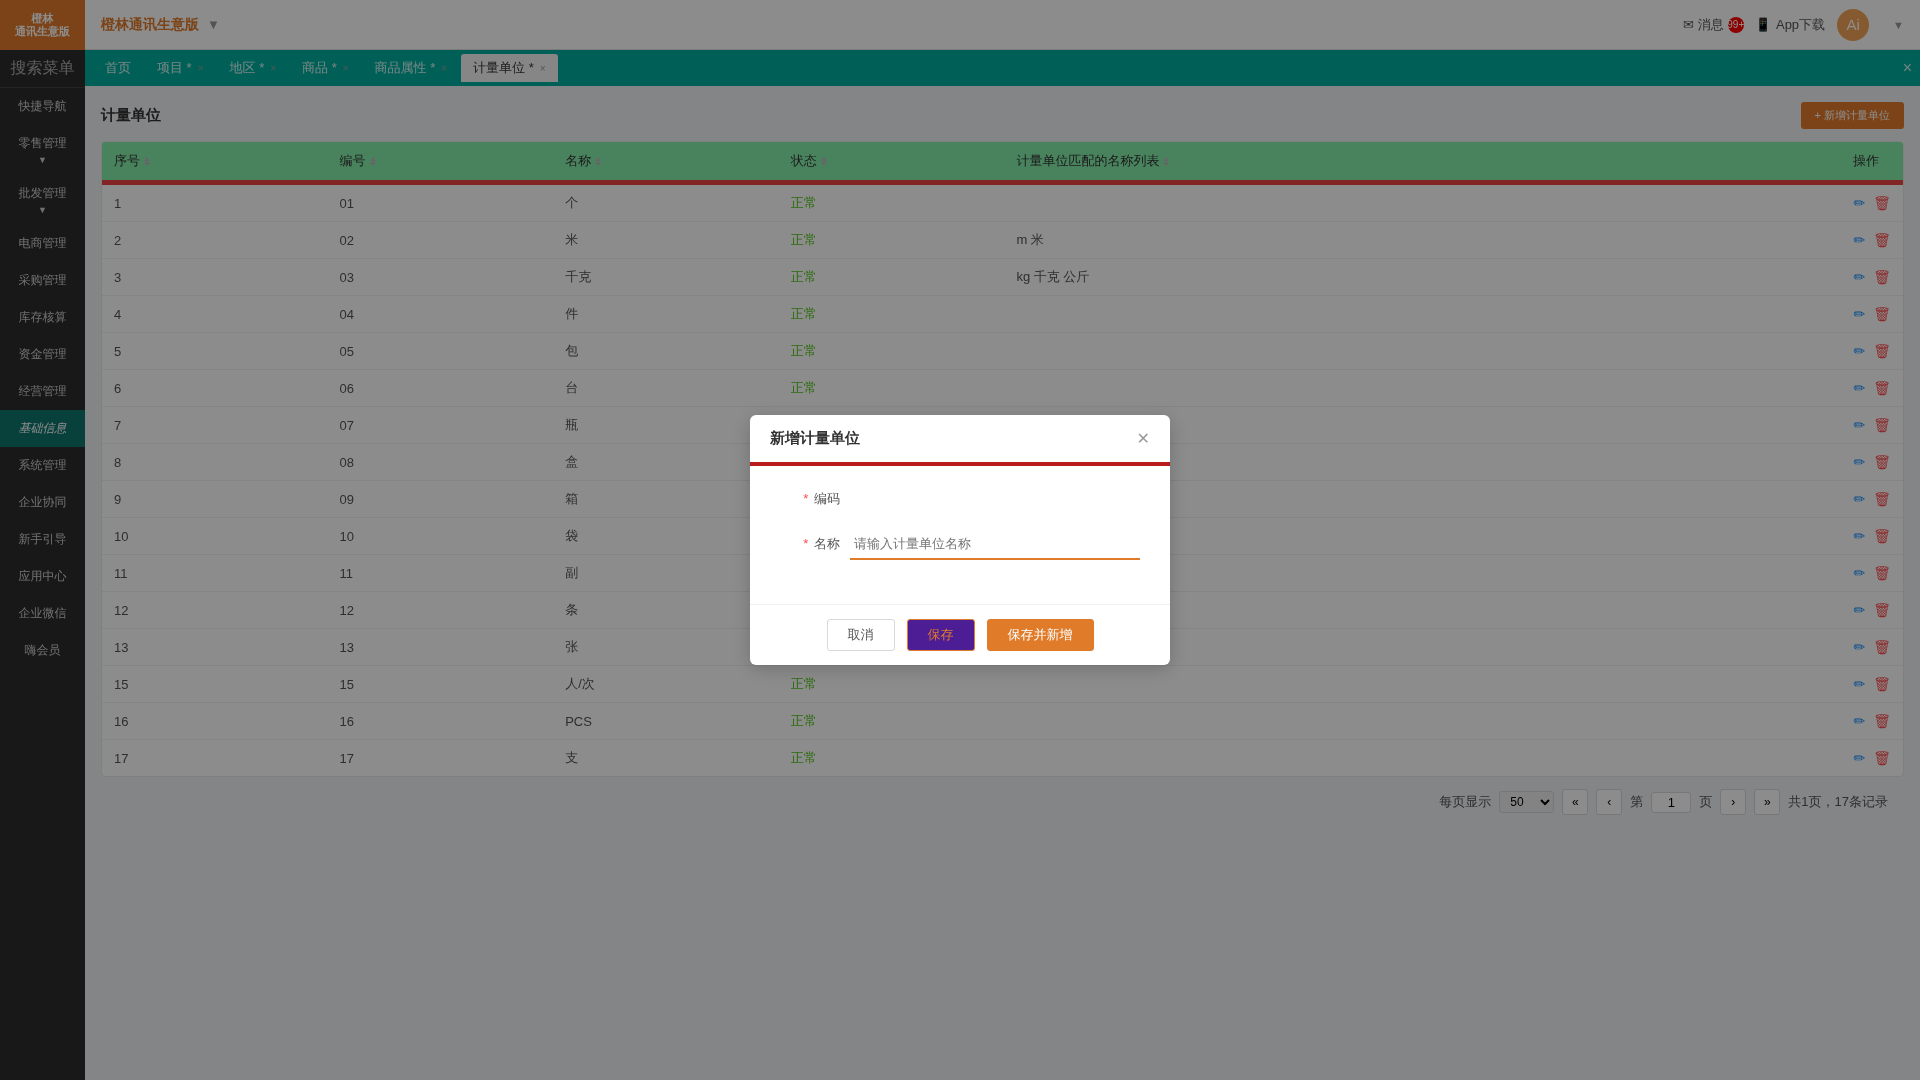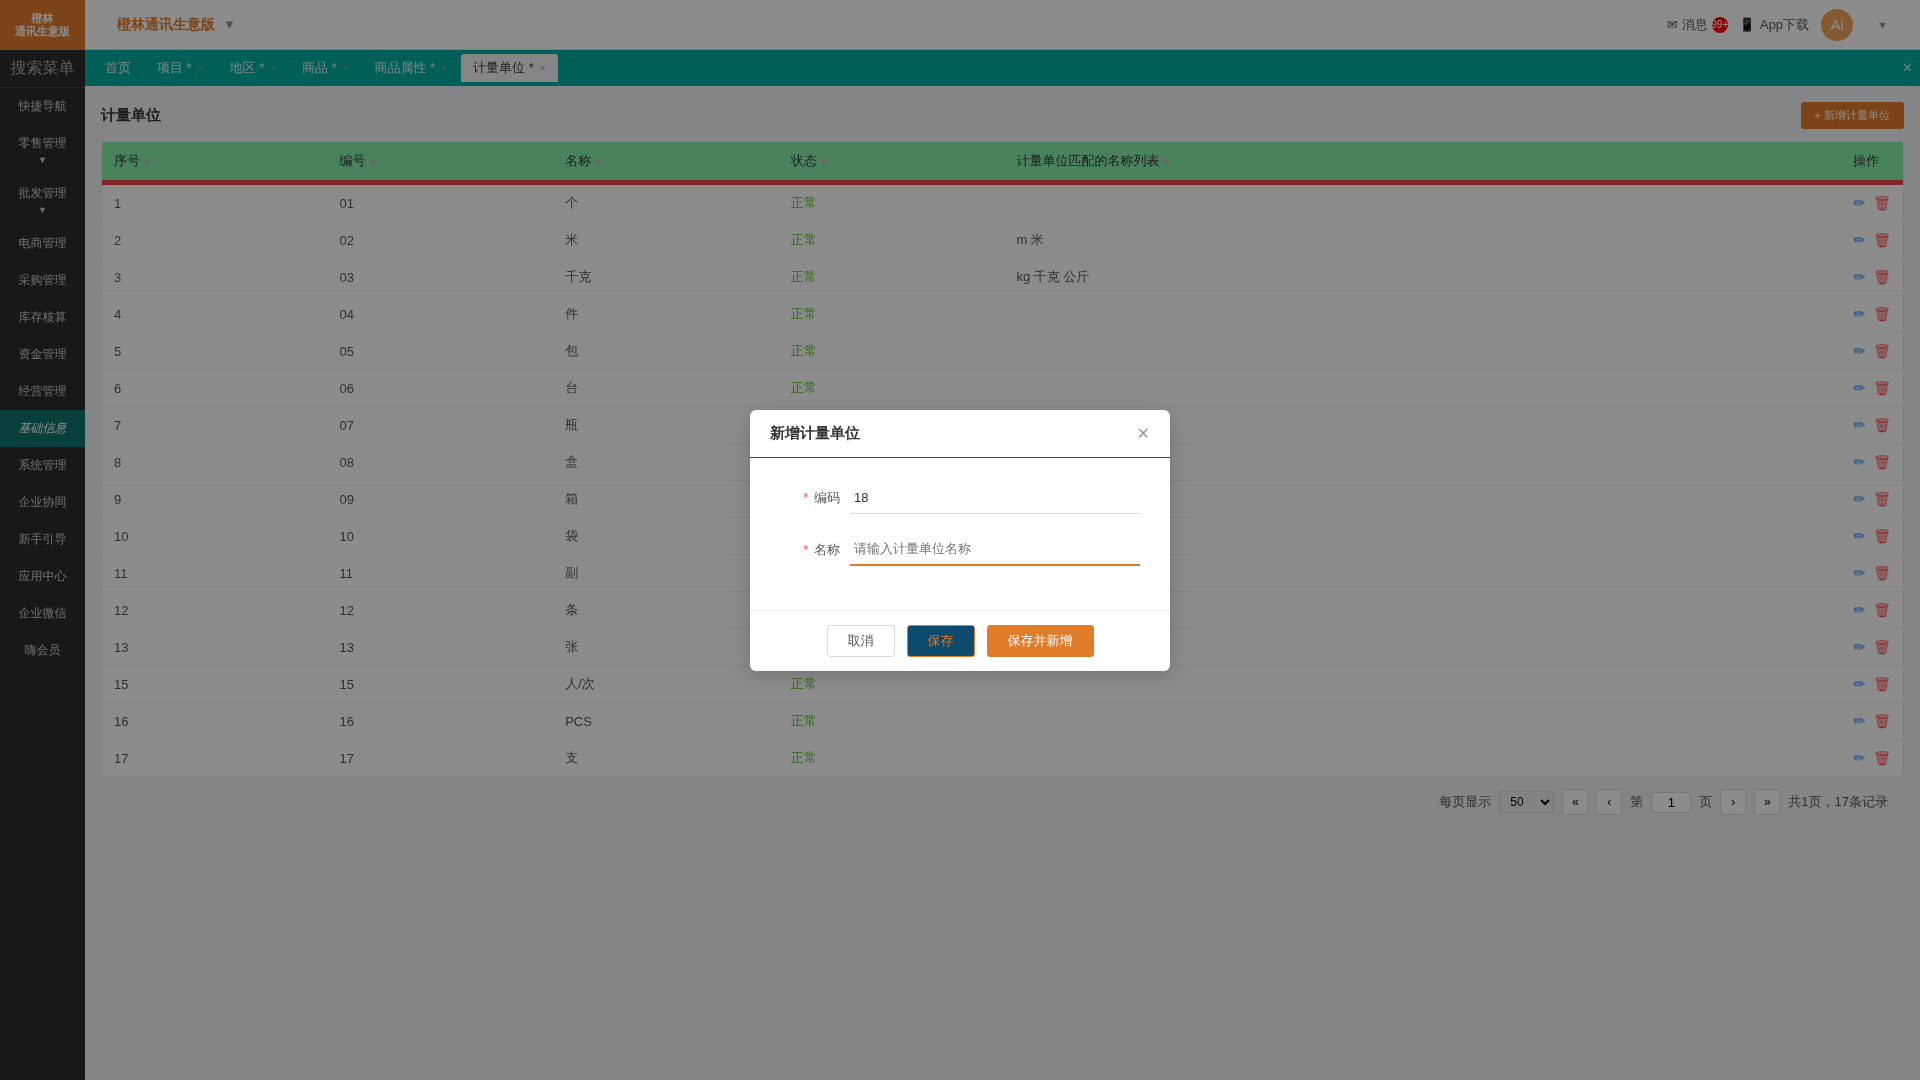--- a/index.html
+++ b/index.html
@@ -10,21 +10,21 @@
     .sidebar-logo { background: #e07b2a; padding: 10px 8px; display: flex; align-items: center; justify-content: center; height: 50px; }
     .sidebar-logo-text { color: white; font-size: 11px; font-weight: bold; text-align: center; line-height: 1.2; }
     .sidebar-search { padding: 8px 6px; border-bottom: 1px solid #444; cursor: pointer; color: #aaa; font-size: 16px; text-align: center; }
     .sidebar-item { padding: 10px 6px; text-align: center; font-size: 12px; color: #ccc; cursor: pointer; display: flex; flex-direction: column; align-items: center; gap: 3px; }
     .sidebar-item.active { background: #0f766e; color: white; font-style: italic; }
 
     
     .main { flex: 1; display: flex; flex-direction: column; height: 100%; overflow: hidden; }
 
     
-    .topbar { background: #fff; height: 50px; display: flex; align-items: center; justify-content: space-between; padding: 0 32px; border-bottom: 1px solid #e0e0e0; flex-shrink: 0; }
+    .topbar { background: #fff; height: 50px; display: flex; align-items: center; justify-content: space-between; padding: 0 16px; border-bottom: 1px solid #e0e0e0; flex-shrink: 0; }
     .topbar-left { display: flex; align-items: center; gap: 8px; }
     .topbar-right { display: flex; align-items: center; gap: 12px; }
     .topbar-btn { display: flex; align-items: center; gap: 4px; font-size: 13px; cursor: pointer; color: #555; }
     .topbar-badge { background: #f00; color: white; border-radius: 50%; width: 16px; height: 16px; font-size: 10px; display: flex; align-items: center; justify-content: center; }
     .topbar-avatar { width: 32px; height: 32px; background: #f4a55a; border-radius: 50%; display: flex; align-items: center; justify-content: center; color: white; font-size: 15px; }
 
     
     .tabbar { background: #00b0a0; height: 36px; display: flex; align-items: center; padding: 0 8px; gap: 2px; flex-shrink: 0; }
     .tab { height: 28px; padding: 0 12px; display: flex; align-items: center; gap: 4px; font-size: 13px; cursor: pointer; border-radius: 3px 3px 0 0; color: rgba(255,255,255,0.85); }
     .tab.active { background: #f5f5f5; color: #333; }
@@ -59,32 +59,32 @@
     .pagination { display: flex; align-items: center; justify-content: flex-end; padding: 12px 16px; gap: 8px; font-size: 13px; color: #555; }
     .page-size-select { border: 1px solid #d9d9d9; border-radius: 3px; padding: 2px 6px; font-size: 12px; }
     .page-btn { width: 26px; height: 26px; border: 1px solid #d9d9d9; background: white; border-radius: 3px; cursor: pointer; display: flex; align-items: center; justify-content: center; font-size: 12px; }
     .page-input { width: 40px; border: 1px solid #d9d9d9; border-radius: 3px; text-align: center; padding: 2px; font-size: 13px; }
 
     
     .overlay { position: fixed; top: 0; left: 0; right: 0; bottom: 0; background: rgba(0,0,0,0.45); z-index: 1000; display: flex; align-items: center; justify-content: center; }
 
     
     .modal { background: white; border-radius: 6px; width: 420px; box-shadow: 0 4px 20px rgba(0,0,0,0.2); overflow: hidden; }
-    .modal-header { padding: 14px 20px; border-bottom: 1px solid #b91c1c; display: flex; align-items: center; justify-content: space-between; }
+    .modal-header { padding: 14px 20px; border-bottom: 4px solid #b91c1c; display: flex; align-items: center; justify-content: space-between; }
     .modal-title { font-size: 15px; font-weight: 600; color: #333; }
     .modal-close { cursor: pointer; color: #999; font-size: 16px; }
     .modal-body { padding: 24px 30px; }
     .form-row { display: flex; align-items: center; margin-bottom: 20px; }
     .form-label { width: 60px; text-align: right; font-size: 13px; color: #555; margin-right: 10px; flex-shrink: 0; }
     .form-required { color: #ff4d4f; margin-right: 2px; }
     .form-input { flex: 1; height: 32px; border: none; border-bottom: 1px solid #d9d9d9; outline: none; font-size: 13px; padding: 0 4px; color: #333; }
     .form-input.active-border { border-bottom: 2px solid #e07b2a; }
     .modal-footer { padding: 14px 20px; border-top: 1px solid #f0f0f0; display: flex; align-items: center; justify-content: center; gap: 12px; }
     .btn-cancel { border: 1px solid #d9d9d9; background: white; color: #555; padding: 6px 20px; border-radius: 3px; font-size: 13px; cursor: pointer; }
-    .btn-save { background: #0c4a6e; border: 1px solid #e07b2a; color: #e07b2a; padding: 6px 20px; border-radius: 3px; font-size: 13px; cursor: pointer; }
+    .btn-save { background: #4c1d95; border: 1px solid #e07b2a; color: #e07b2a; padding: 6px 20px; border-radius: 3px; font-size: 13px; cursor: pointer; }
     .btn-save-new { background: #e07b2a; border: 1px solid #e07b2a; color: white; padding: 6px 20px; border-radius: 3px; font-size: 13px; cursor: pointer; }
   </style>
 </head>
 <body>
 
 <div class="sidebar">
   <div class="sidebar-logo">
     <div class="sidebar-logo-text">
       橙林<br>通讯生意版
     </div>
@@ -490,21 +490,20 @@
     <div class="modal-header">
       <span class="modal-title">新增计量单位</span>
       <span class="modal-close">✕</span>
     </div>
     <div class="modal-body">
       <div class="form-row">
         <div class="form-label">
           <span class="form-required">*</span>
           <span>编码</span>
         </div>
-        <input class="form-input" type="text" value="18" style="">
       </div>
       <div class="form-row">
         <div class="form-label">
           <span class="form-required">*</span>
           <span>名称</span>
         </div>
         <input class="form-input active-border" type="text" placeholder="请输入计量单位名称" style="">
       </div>
     </div>
     <div class="modal-footer">

